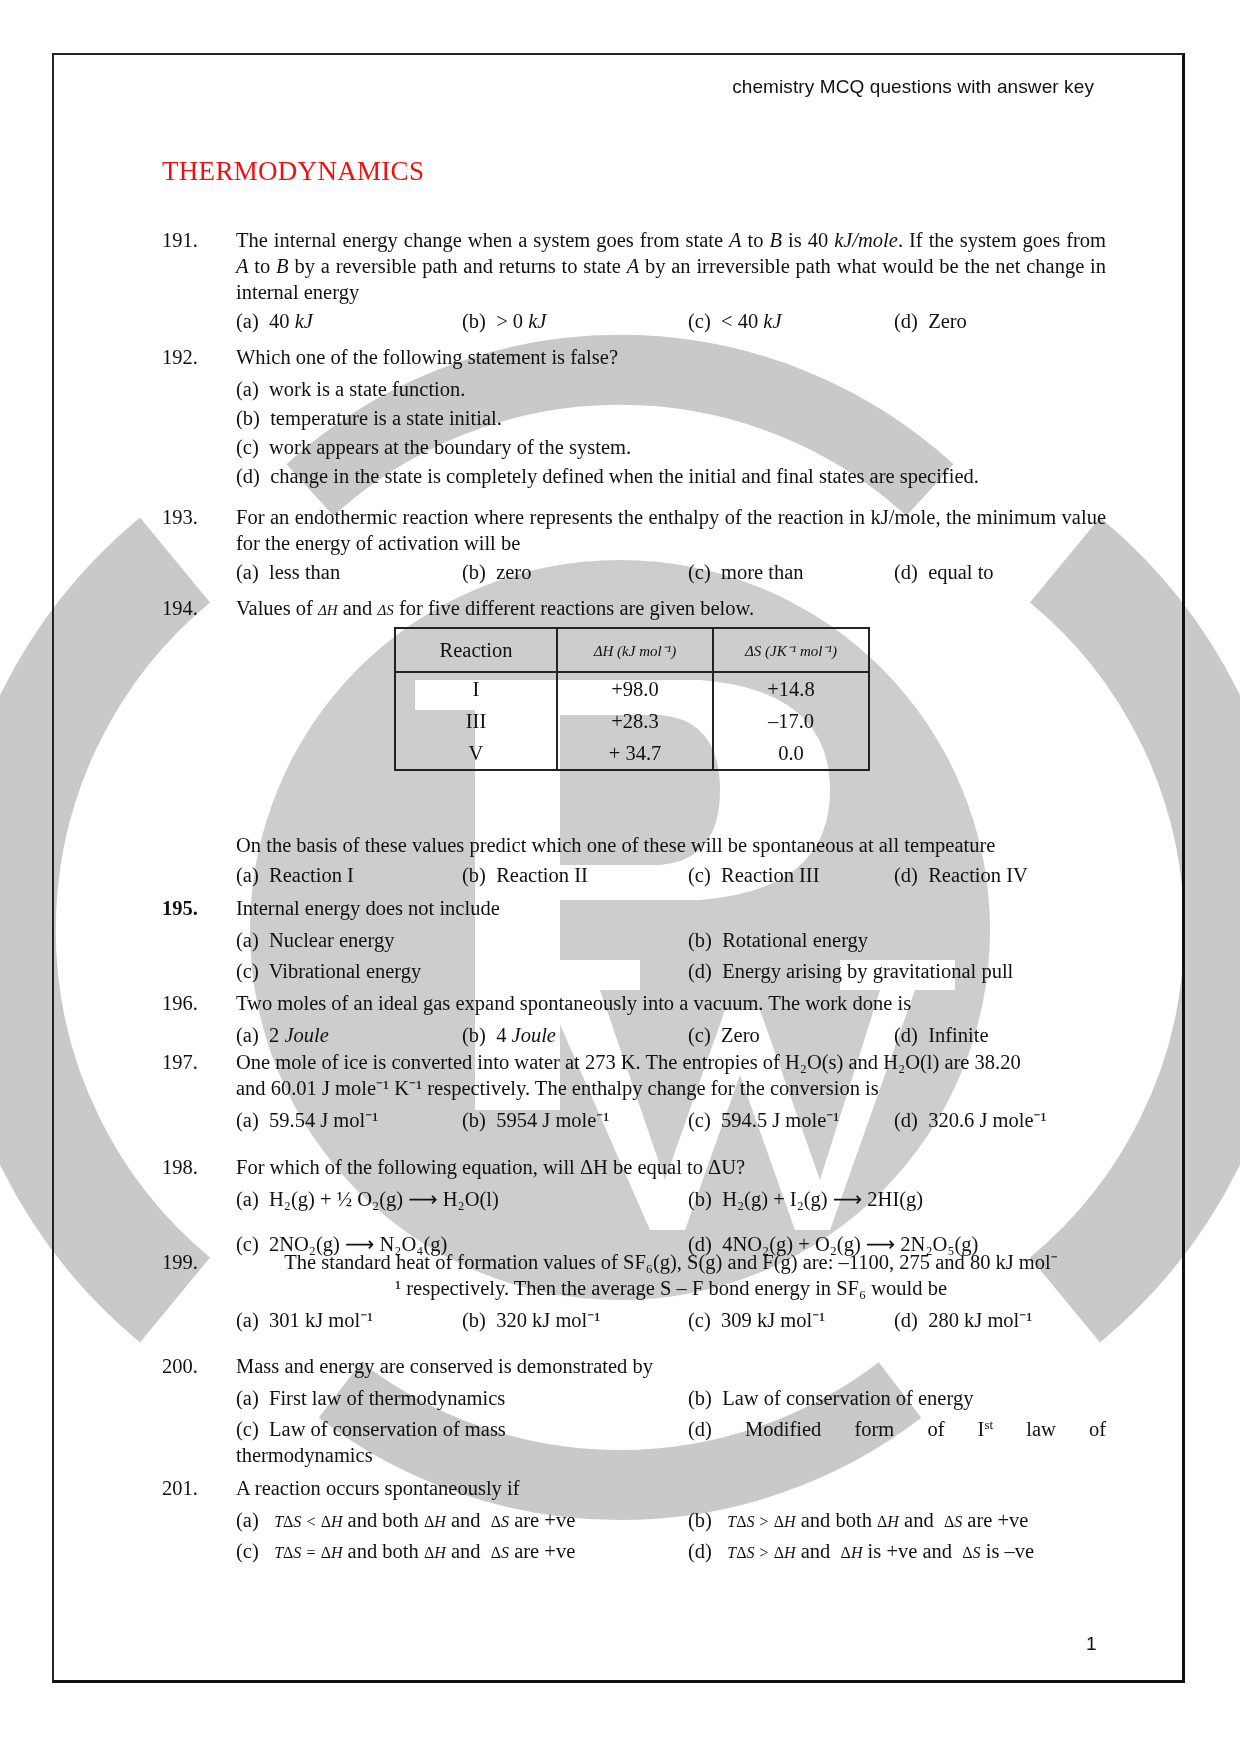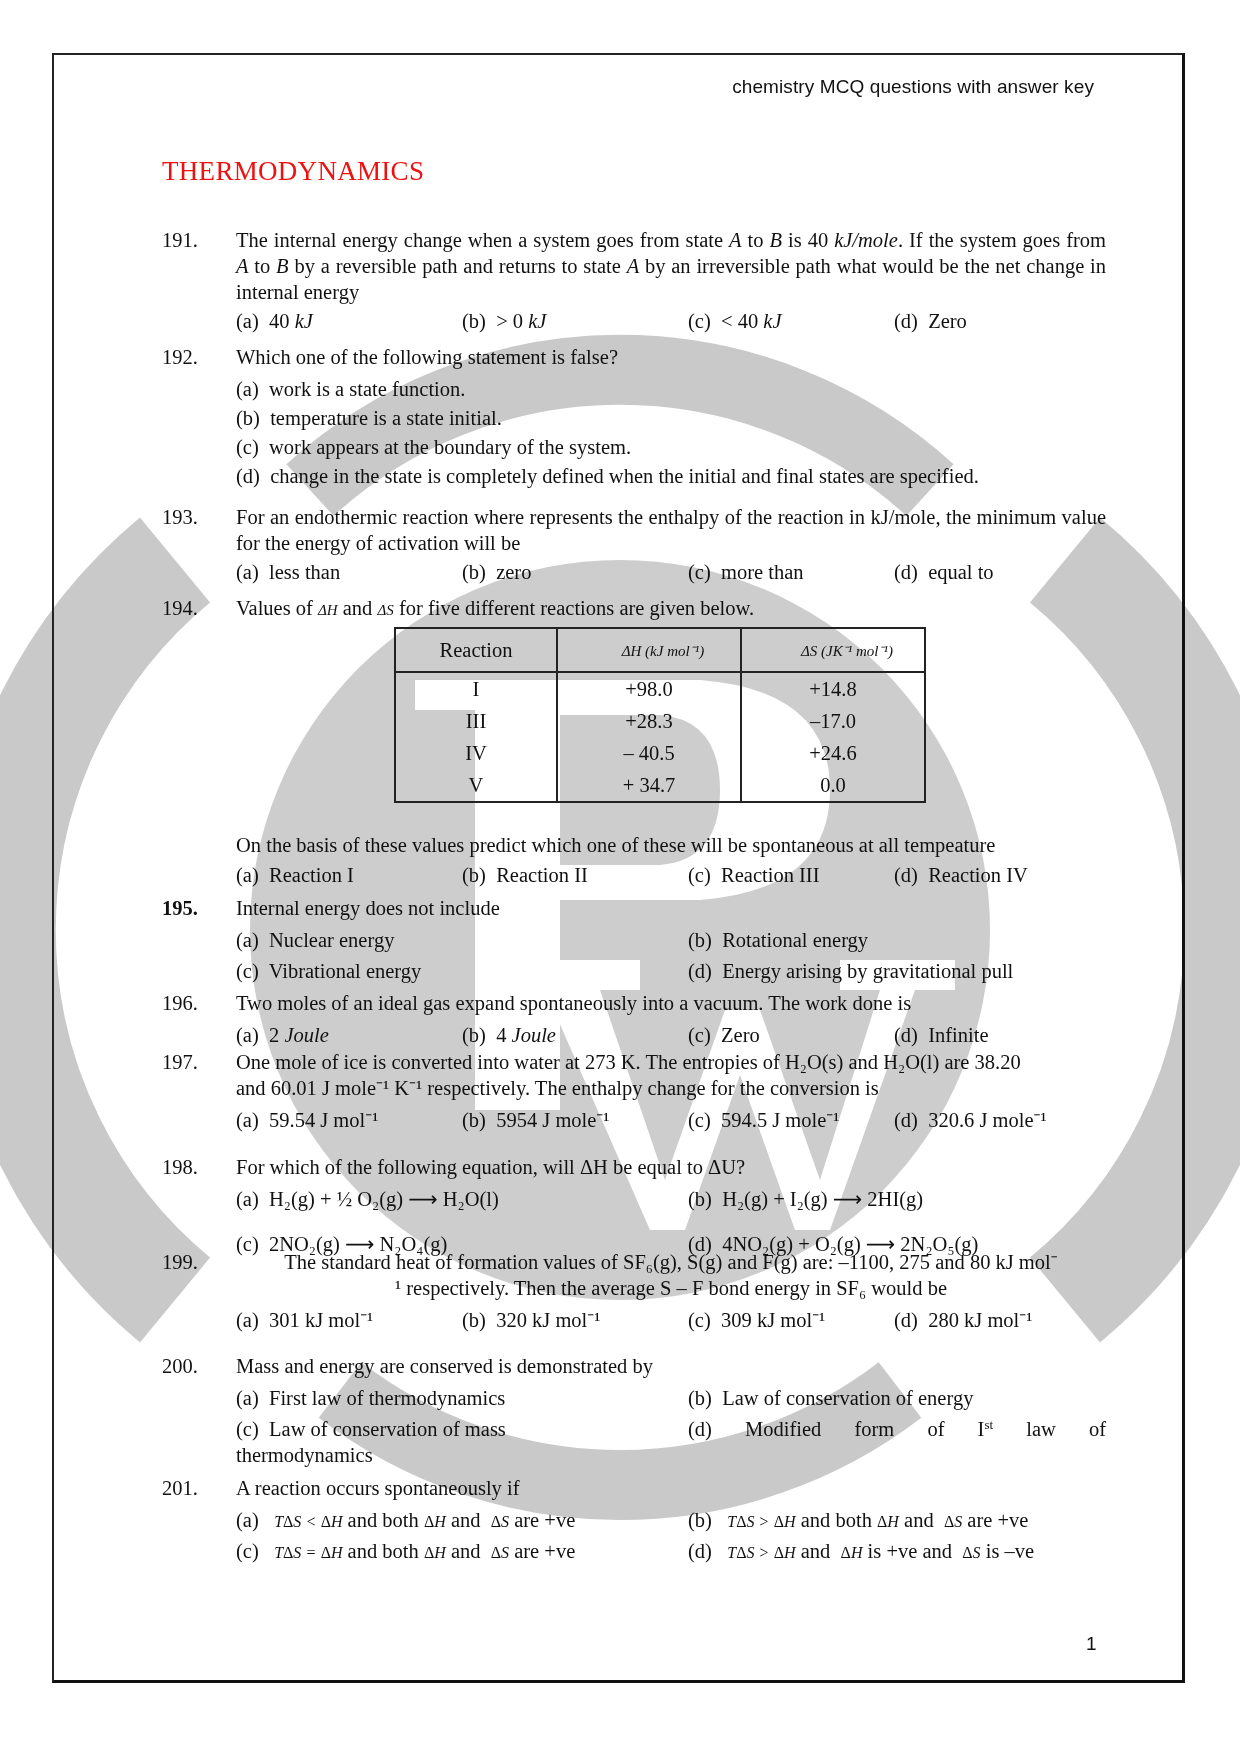--- a/index.html
+++ b/index.html
@@ -21,21 +21,21 @@
   .opts .o { position:absolute; top:0; white-space:nowrap; }
   .opt-line { margin-left:74px; height:29px; white-space:nowrap; }
   .c1 { left:0; } .c2 { left:226px; } .c3 { left:452px; } .c4 { left:658px; }
   .h2 { left:452px; }
   i { font-style:italic; }
   sup { font-size:13px; vertical-align:7px; line-height:0; }
   .bold { font-weight:bold;text-align:center; }
   table.rx { position:absolute; left:386px; top:627px; border-collapse:collapse; font-size:20.5px; }
   table.rx th, table.rx td { border-left:2px solid #222; border-right:2px solid #222; text-align:center; padding:0; }
   table.rx th { border-top:2px solid #222; border-bottom:2px solid #222; height:42px; font-weight:normal; }
-  table.rx th.small { font-size:15px; font-style:italic;padding-left:28px; }
+  table.rx th.small { font-size:15px; font-style:italic; }
   table.rx tr.last td { border-bottom:2px solid #222; }
   table.rx td { height:32px; }
   .pagenum { position:absolute; left:1078px; top:1633px; font-family:"Liberation Sans", sans-serif; font-size:19px; }
 </style>
 </head>
 <body>
 
 <svg class="watermark" viewBox="0 0 1240 1754">
 
   <path d="M 175 1300 A 480 480 0 0 1 175 560" fill="none" stroke="#c9c9c9" stroke-width="110"></path>
@@ -102,25 +102,20 @@
     </tr>
     <tr>
       <td>I</td>
       <td>+98.0</td>
       <td>+14.8</td>
     </tr>
     <tr>
       <td>III</td>
       <td>+28.3</td>
       <td>–17.0</td>
-    </tr>
-    <tr>
-      <td>IV</td>
-      <td>– 40.5</td>
-      <td>+24.6</td>
     </tr>
     <tr class="last">
       <td>V</td>
       <td>+ 34.7</td>
       <td>0.0</td>
     </tr>
   </tbody>
     </table>
 
   <div class="q" style="top:832px;">

